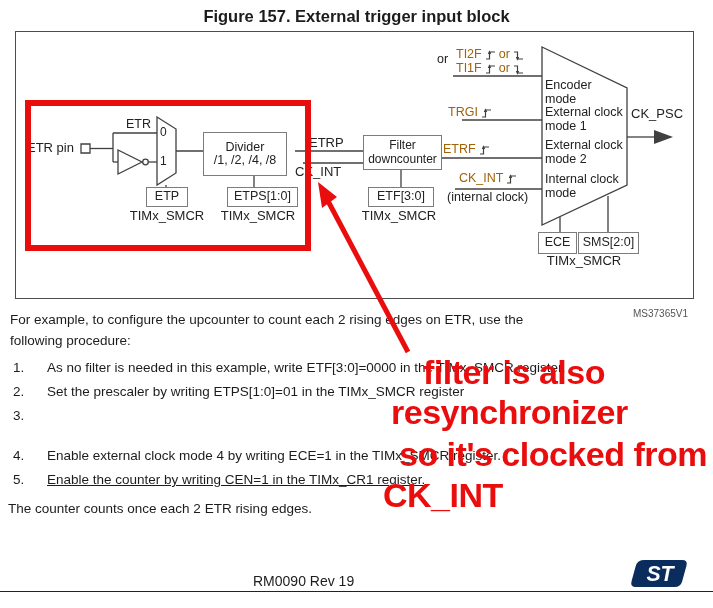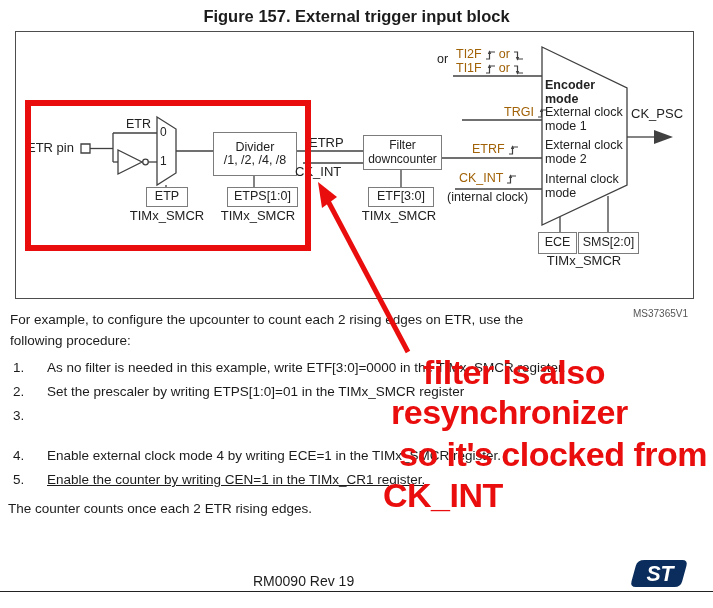--- a/index.html
+++ b/index.html
@@ -87,21 +87,21 @@
     <path class="stroke" d="M560,217 V232"></path>
     <path class="stroke" d="M608,196 V232"></path>
   </svg>
 
   <div class="dlabel" style="left:27px;top:141px;font-size:13px;">ETR pin</div>
   <div class="dlabel" style="left:126px;top:118px;">ETR</div>
   <div class="dlabel" style="left:160px;top:126px;font-size:12px;">0</div>
   <div class="dlabel" style="left:160px;top:155px;font-size:12px;">1</div>
   <div class="dbox" style="left:146px;top:187px;width:40px;height:18px;">ETP</div>
   <div class="dlabel" style="left:126px;top:209px;width:82px;text-align:center;font-size:13px;">TIMx_SMCR</div>
-  <div class="dbox pre" style="left:213px;top:132px;width:82px;height:42px;">Divider
+  <div class="dbox pre" style="left:203px;top:132px;width:82px;height:42px;">Divider
 /1, /2, /4, /8</div>
   <div class="dbox" style="left:227px;top:187px;width:69px;height:18px;">ETPS[1:0]</div>
   <div class="dlabel" style="left:217px;top:209px;width:82px;text-align:center;font-size:13px;">TIMx_SMCR</div>
 
   <div class="dlabel" style="left:309px;top:136px;font-size:13px;">ETRP</div>
   <div class="dlabel" style="left:295px;top:165px;font-size:13px;">CK_INT</div>
   <div class="dbox pre" style="left:363px;top:135px;width:77px;height:33px;font-size:12px;">Filter
 downcounter</div>
   <div class="dbox" style="left:368px;top:187px;width:64px;height:18px;">ETF[3:0]</div>
   <div class="dlabel" style="left:358px;top:209px;width:82px;text-align:center;font-size:13px;">TIMx_SMCR</div>
@@ -124,44 +124,44 @@
     <svg class="edge-icon" width="11" height="13" viewBox="0 0 11 13">
         <polyline points="1,11 4.5,11 4.5,4 10,4"></polyline>
         <polygon points="2.8,6 6.2,6 4.5,2.2"></polygon>
       </svg>
     <span>or</span>
     <svg class="edge-icon" width="11" height="13" viewBox="0 0 11 13">
         <polyline points="1,4 4.5,4 4.5,11 10,11"></polyline>
         <polygon points="2.8,9 6.2,9 4.5,12.8"></polygon>
       </svg>
   </div>
-  <div class="sigrow" style="left:504px;top:105px;">
+  <div class="sigrow" style="left:448px;top:105px;">
     <span>TRGI</span>
     <svg class="edge-icon" width="11" height="13" viewBox="0 0 11 13">
         <polyline points="1,11 4.5,11 4.5,4 10,4"></polyline>
         <polygon points="2.8,6 6.2,6 4.5,2.2"></polygon>
       </svg>
   </div>
-  <div class="sigrow" style="left:472px;top:142px;justify-content:center;">
+  <div class="sigrow" style="left:443px;top:142px;justify-content:center;">
     <span>ETRF</span>
     <svg class="edge-icon" width="11" height="13" viewBox="0 0 11 13">
         <polyline points="1,11 4.5,11 4.5,4 10,4"></polyline>
         <polygon points="2.8,6 6.2,6 4.5,2.2"></polygon>
       </svg>
   </div>
   <div class="sigrow" style="left:459px;top:171px;">
     <span>CK_INT</span>
     <svg class="edge-icon" width="11" height="13" viewBox="0 0 11 13">
         <polyline points="1,11 4.5,11 4.5,4 10,4"></polyline>
         <polygon points="2.8,6 6.2,6 4.5,2.2"></polygon>
       </svg>
   </div>
   <div class="dlabel" style="left:447px;top:191px;text-align:right;">(internal clock)</div>
 
-  <div class="dlabel" style="left:545px;top:79px;font-weight:bold;">Encoder
+  <div class="dlabel" style="left:545px;top:79px;">Encoder
 mode</div>
   <div class="dlabel" style="left:545px;top:106px;">External clock
 mode 1</div>
   <div class="dlabel" style="left:545px;top:139px;">External clock
 mode 2</div>
   <div class="dlabel" style="left:545px;top:173px;">Internal clock
 mode</div>
   <div class="dlabel" style="left:631px;top:107px;font-size:13px;">CK_PSC</div>
   <div class="dbox" style="left:538px;top:232px;width:37px;height:20px;">ECE</div>
   <div class="dbox" style="left:578px;top:232px;width:59px;height:20px;">SMS[2:0]</div>

